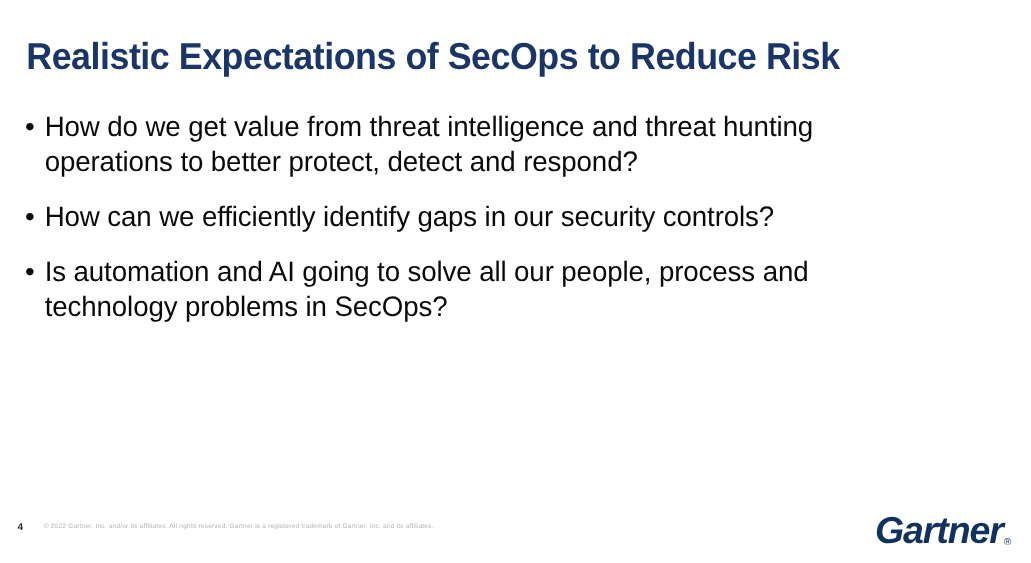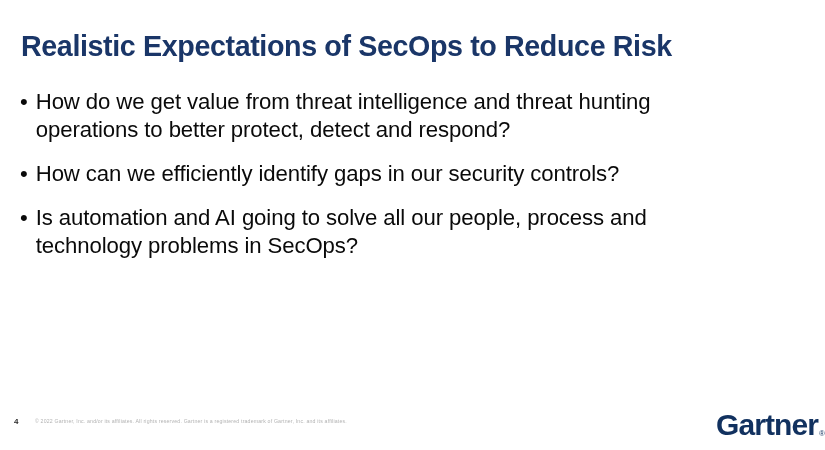--- a/index.html
+++ b/index.html
@@ -92,25 +92,26 @@
     top: 10px;
     font-size: 5.2px;
     color: #b3b3b3;
     letter-spacing: 0.18px;
     white-space: nowrap;
   }
 
   
   .brand-logo {
     position: absolute;
-    right: 0;
+    right: 16px;
     top: 2px;
     display: flex;
     align-items: flex-start;
     color: #11315f;
+    font-style: italic;
   }
   .brand-wordmark {
     font-size: 30px;
     font-weight: bold;
     line-height: 30px;
     letter-spacing: -0.9px;
     color: #11315f;
   }
   .brand-reg {
     font-size: 8px;

